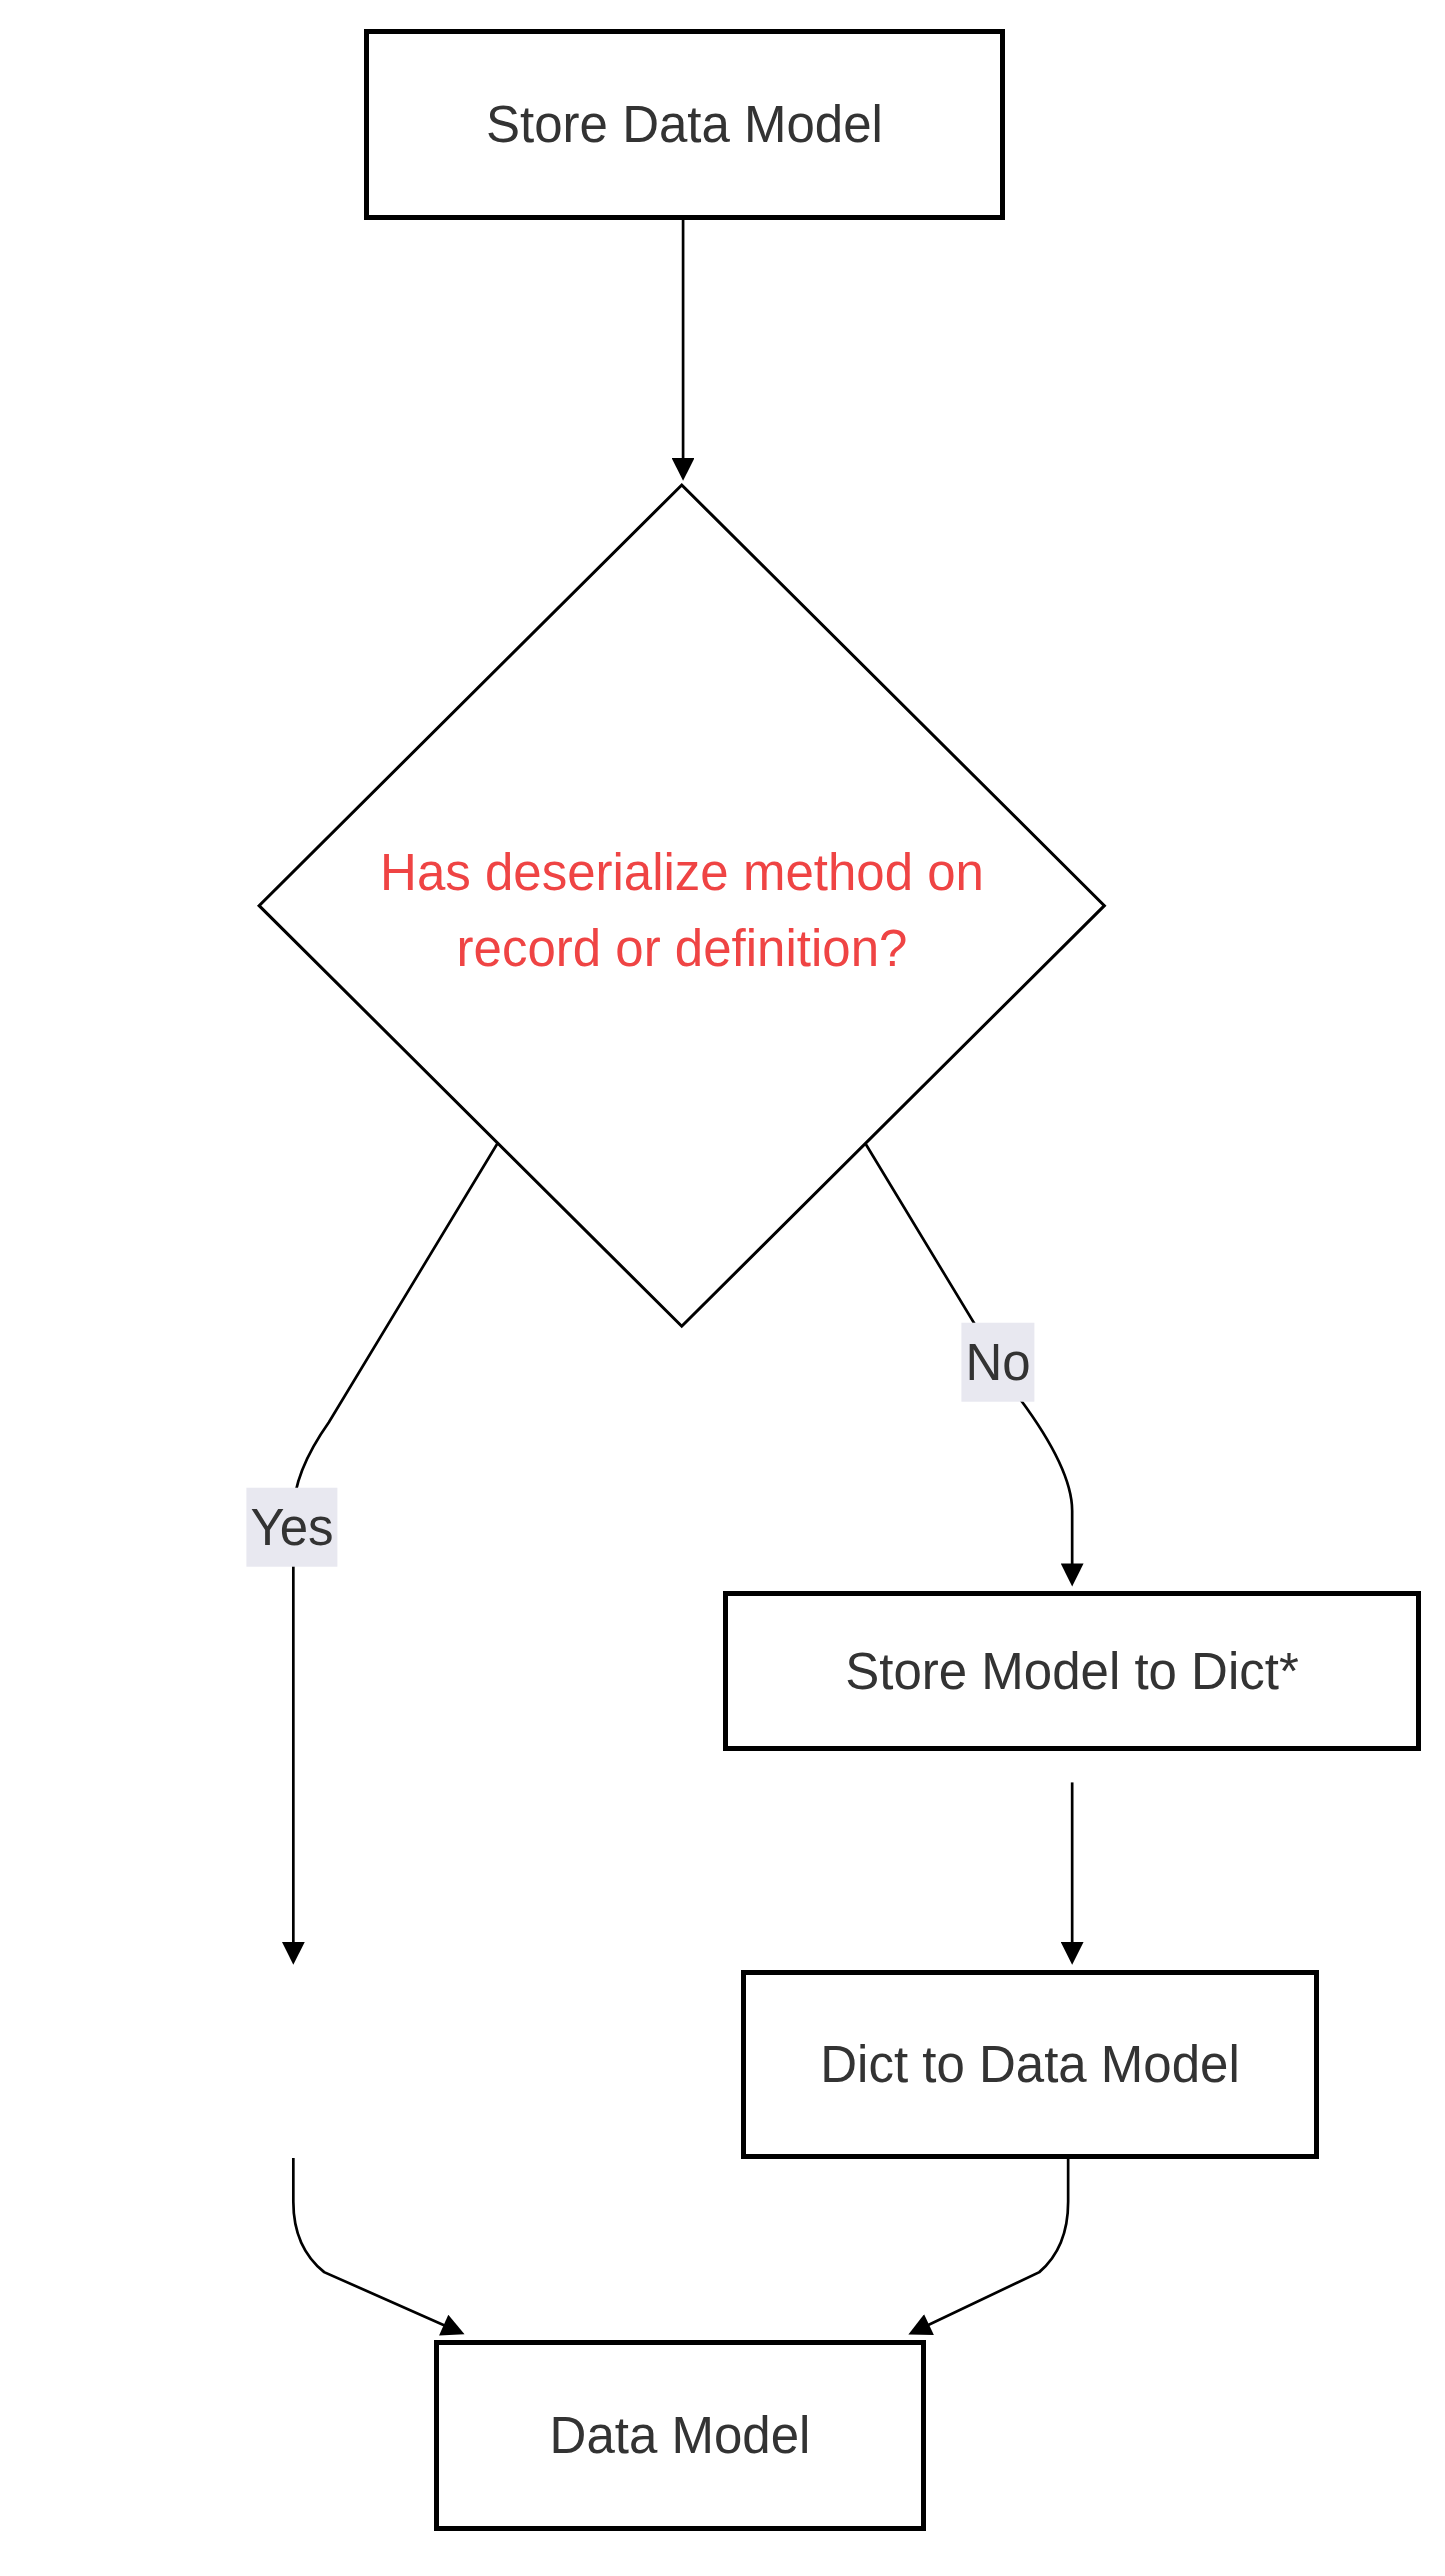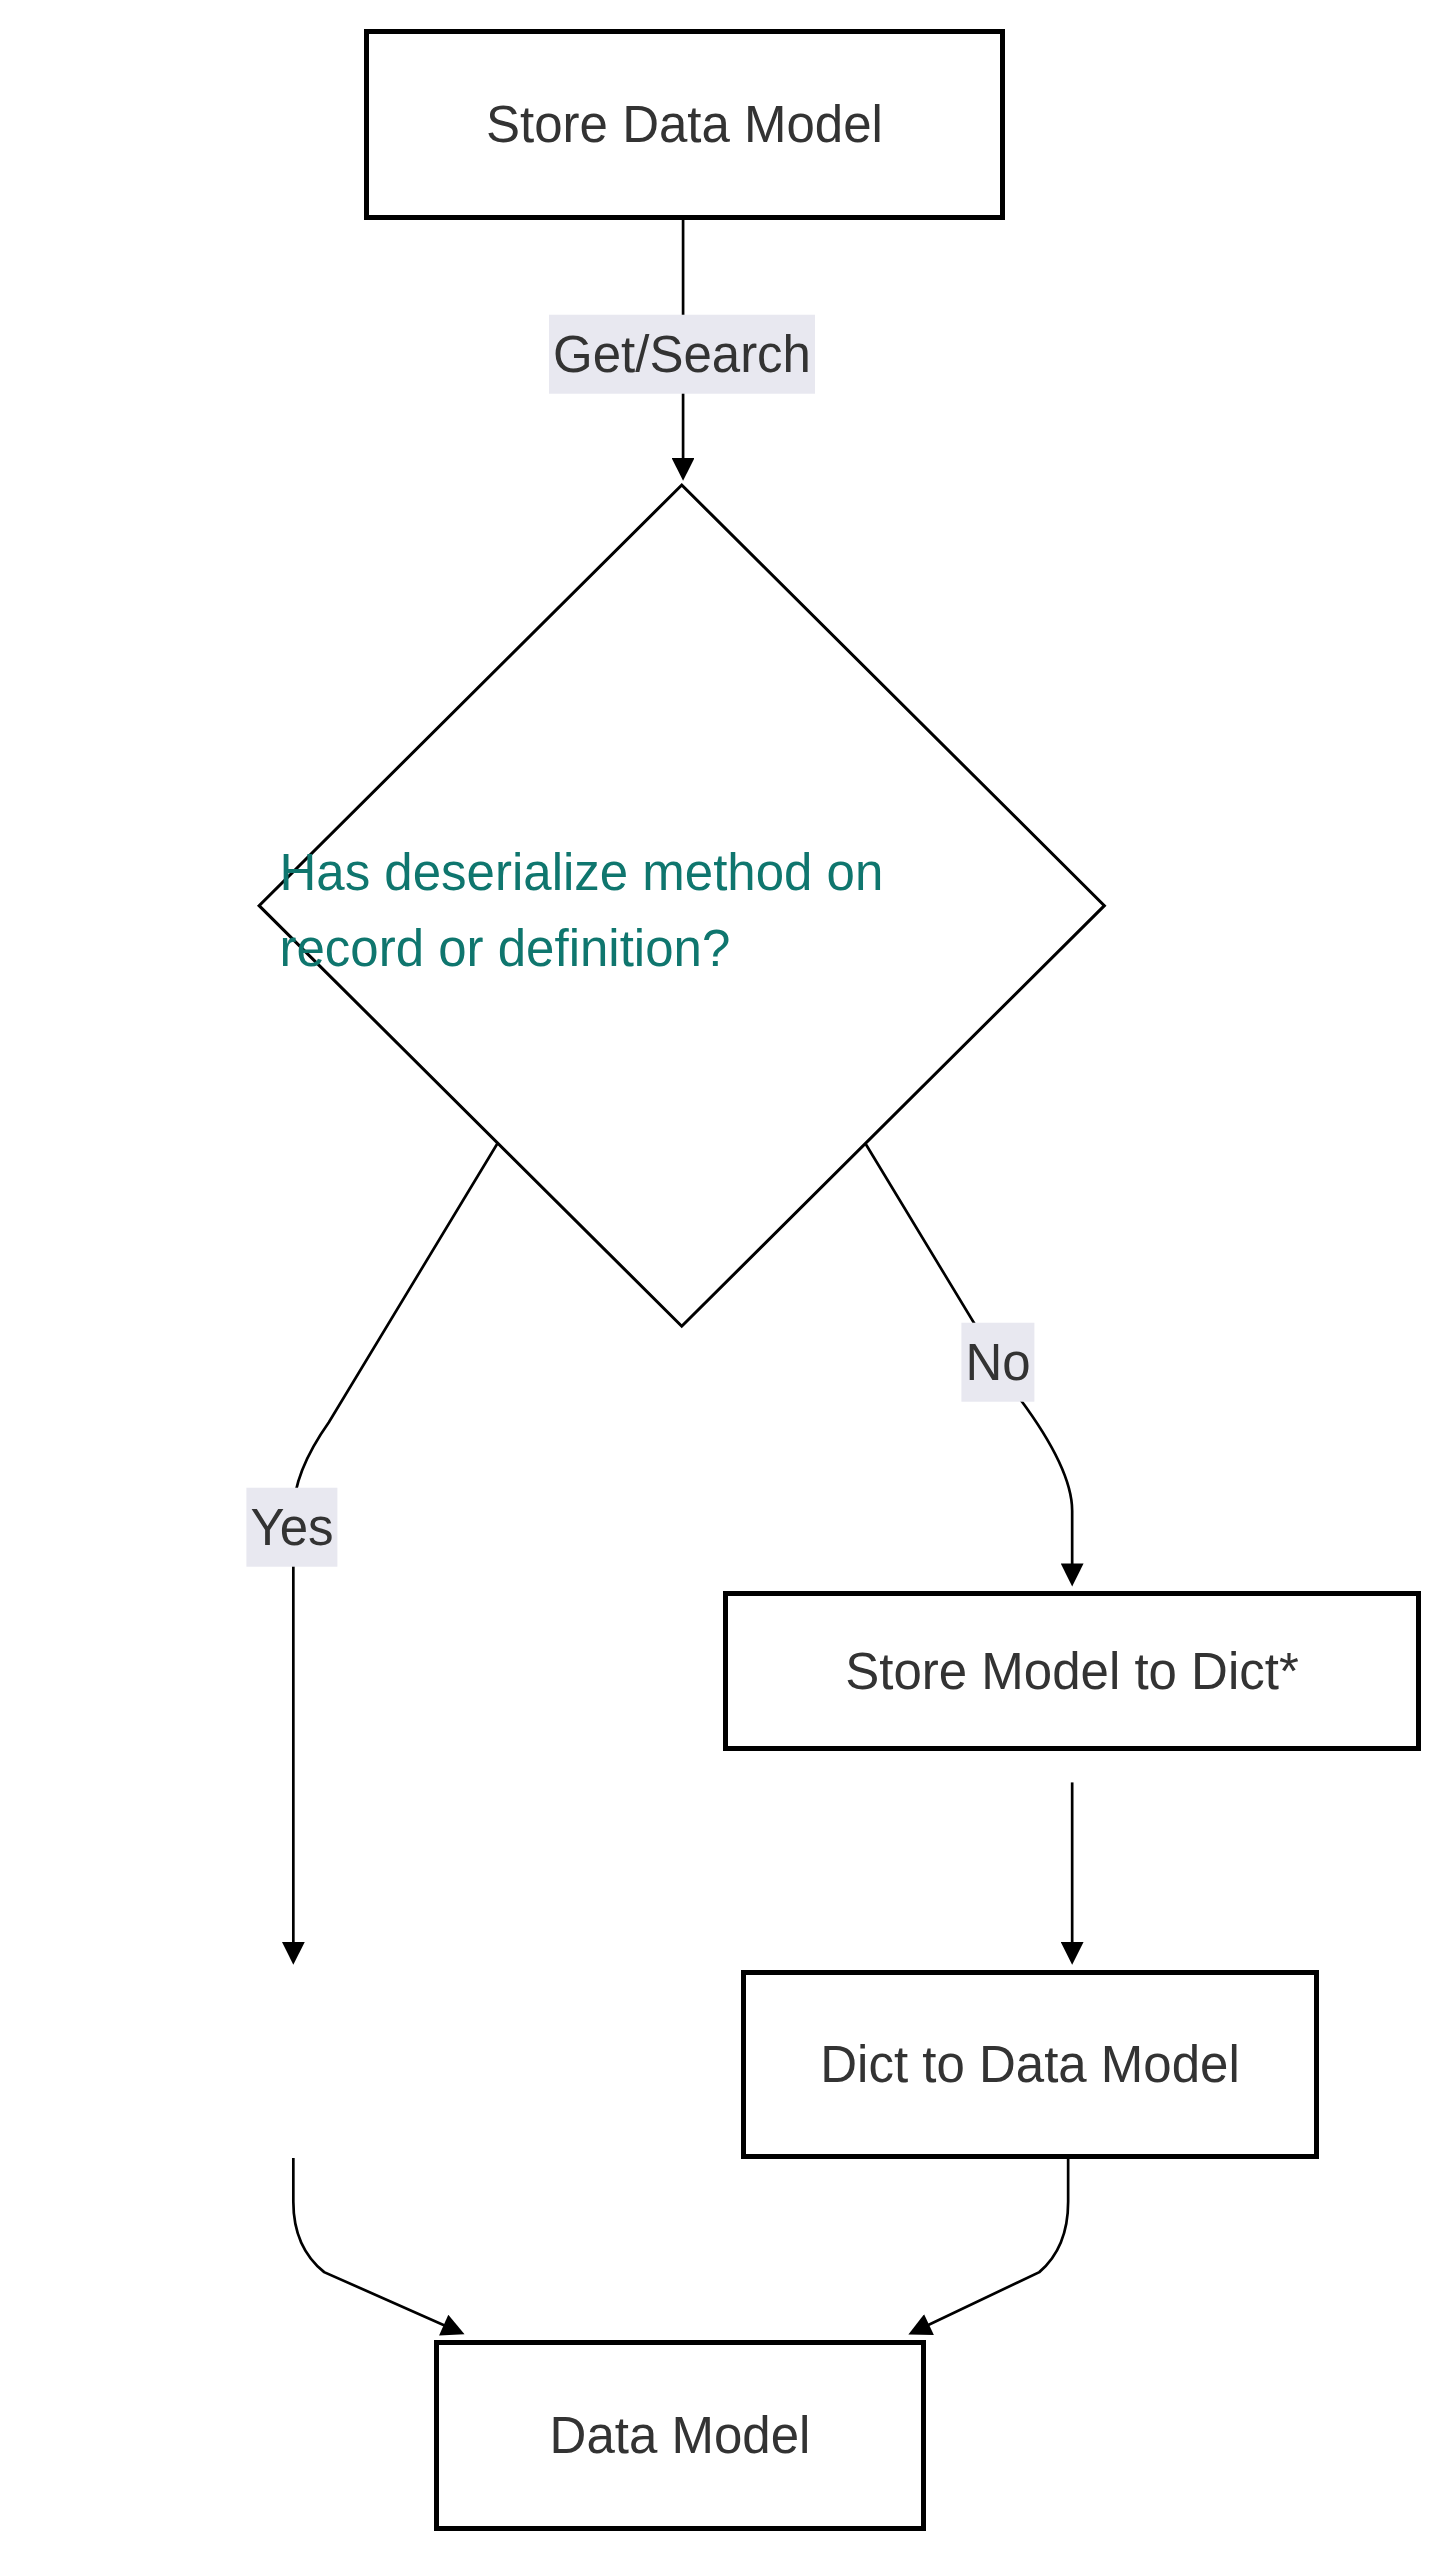--- a/index.html
+++ b/index.html
@@ -46,24 +46,24 @@
     padding: 8.7px 4px;
     white-space: nowrap;
     z-index: 3;
   }
   .diamondText {
     position: absolute;
     left: 682px;
     top: 911px;
     transform: translate(-50%, -50%);
     width: 805px;
-    text-align: left;
+    text-align: center;
     font-size: 51px;
     line-height: 76px;
-    color: #0f766e;
+    color: #ef4444;
     z-index: 3;
   }
 </style>
 </head>
 <body>
 
 <div class="canvas">
 
   <div class="node" style="left:364px; top:29px; width:641px; height:191px;">
     <span>Store Data Model</span>
@@ -97,21 +97,20 @@
 
     <path d="M1290,1705 L1520,2085 Q1598,2190 1598,2252 L1598,2358" stroke="#000000" stroke-width="4" fill="none" marker-end="url(#arrowhead)"></path>
 
     <path d="M1598,2657 L1598,2922" stroke="#000000" stroke-width="4" fill="none" marker-end="url(#arrowhead)"></path>
 
     <path d="M437,3217 L437,3282 Q437,3350 483,3387 L686,3477" stroke="#000000" stroke-width="4" fill="none" marker-end="url(#arrowhead)"></path>
 
     <path d="M1592,3217 L1592,3282 Q1592,3350 1549,3387 L1360,3477" stroke="#000000" stroke-width="4" fill="none" marker-end="url(#arrowhead)"></path>
   </svg>
 
-  <div class="edgeLabel" style="left:682px; top:354px;">Get/Search</div>
 
   <div class="edgeLabel" style="left:292px; top:1527px;">Yes</div>
 
   <div class="edgeLabel" style="left:998px; top:1362px;">No</div>
 
   <div class="diamondText">
     <div>Has deserialize method on</div>
     <div>record or definition?</div>
   </div>
 

